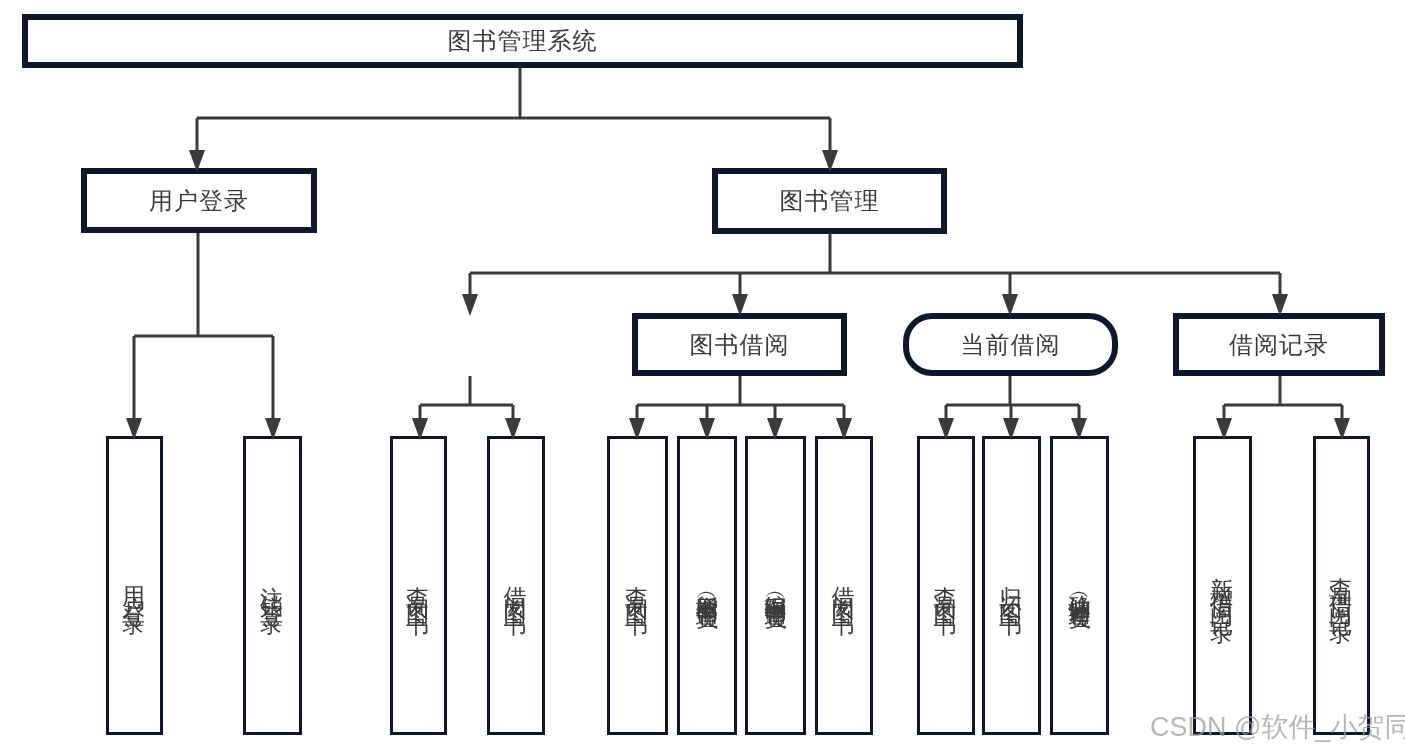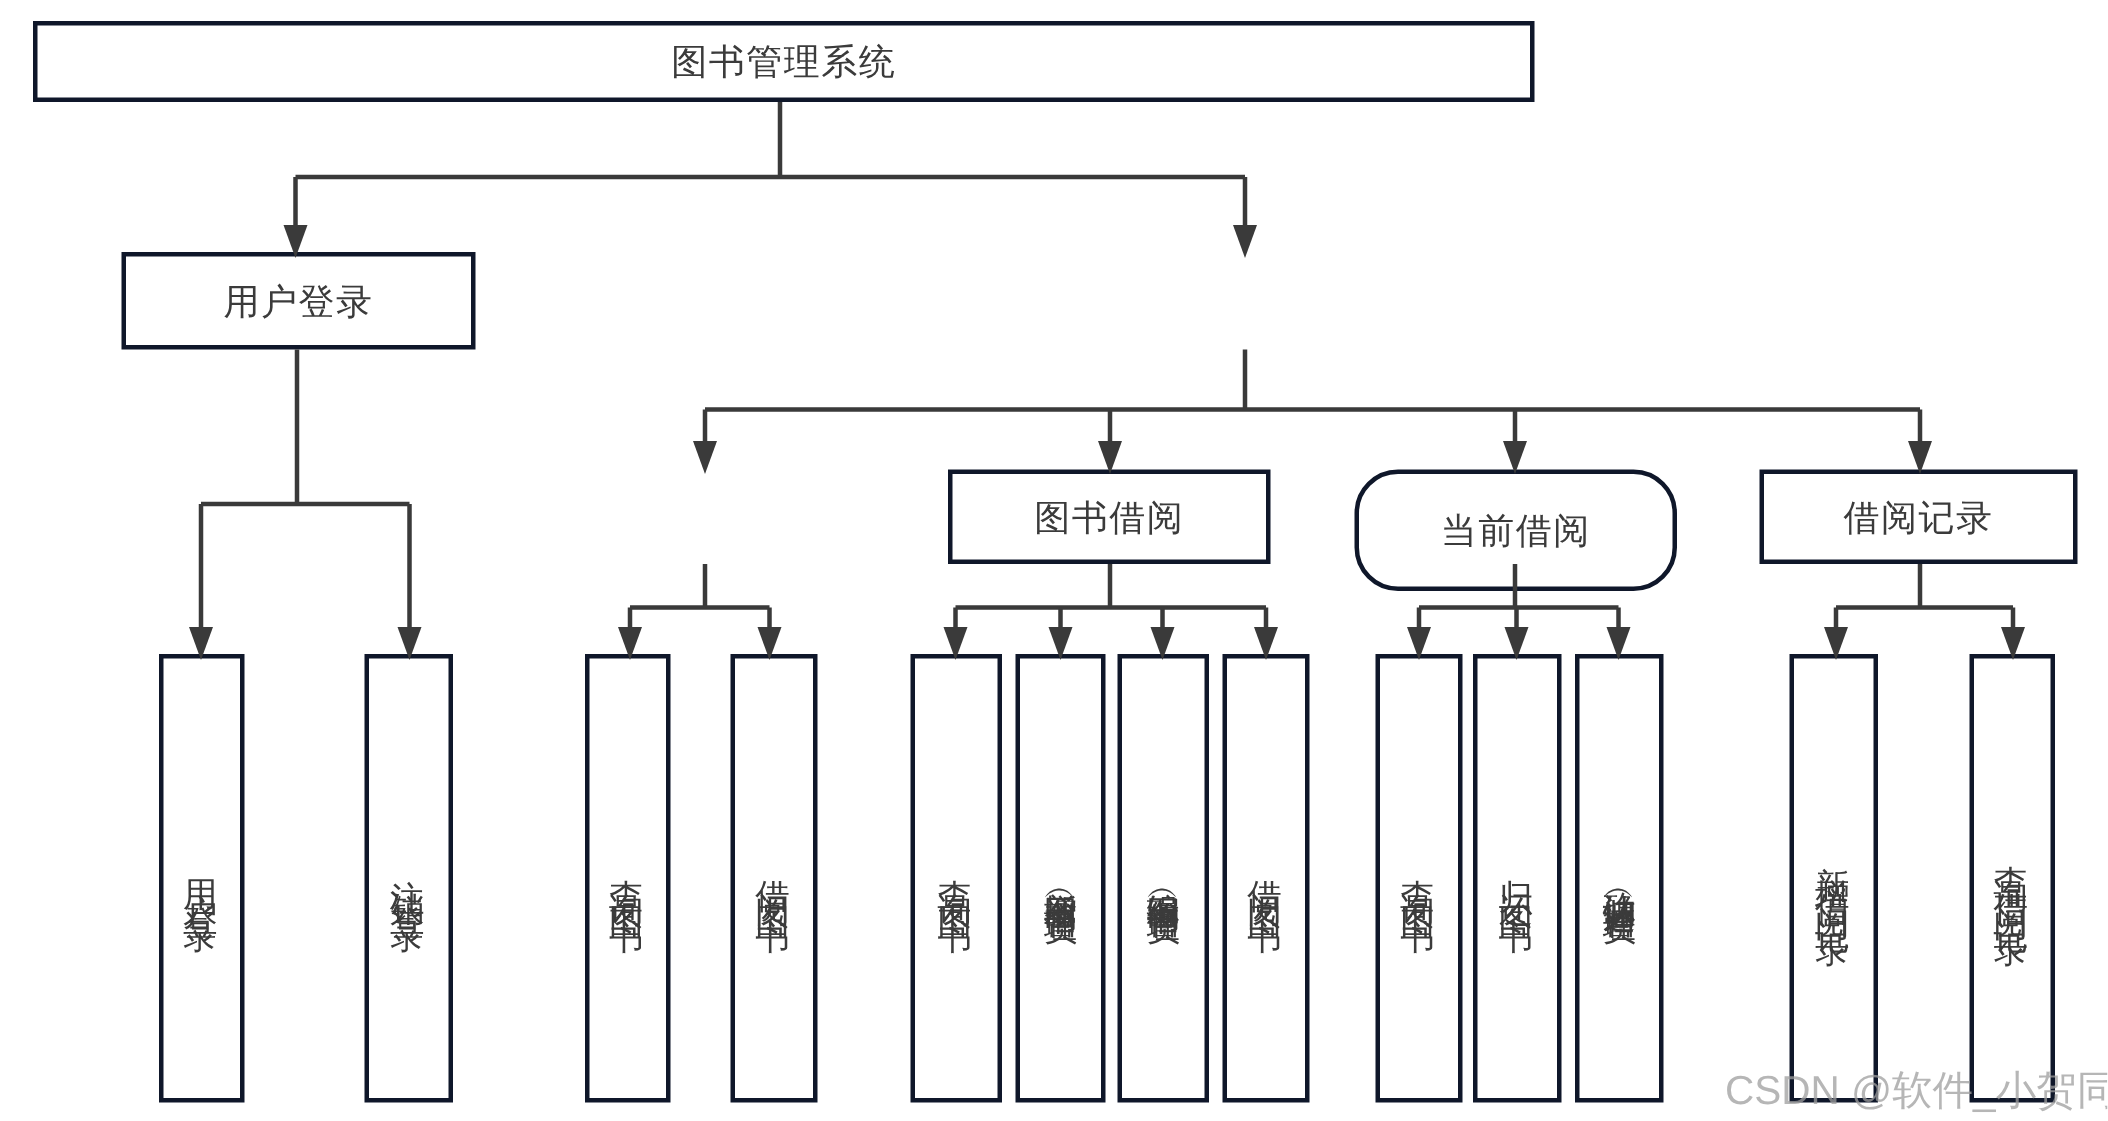--- a/index.html
+++ b/index.html
@@ -8,21 +8,21 @@
     position: relative;
     width: 1405px;
     height: 747px;
     background: #ffffff;
     font-family: "Liberation Sans", "DejaVu Sans", sans-serif;
     overflow: hidden;
   }
   .node {
     position: absolute;
     background: #ffffff;
-    border: 3px solid #0f172a;
+    border: 6px solid #0f172a;
     color: #3b3b3b;
     display: flex;
     align-items: center;
     justify-content: center;
     z-index: 1;
   }
   .h-node { font-size: 24px; letter-spacing: 1px; }
   .v-node {
     writing-mode: vertical-rl;
     font-size: 23px;
@@ -95,23 +95,24 @@
     <polygon points="1079,440 1071,418 1087,418"></polygon>
 
     <path d="M1280,376 V405 M1224,405 H1342 M1224,405 V420 M1342,405 V420"></path>
     <polygon points="1224,440 1216,418 1232,418"></polygon>
     <polygon points="1342,440 1334,418 1350,418"></polygon>
   </svg>
 
   <div class="node h-node" style="left:22px; top:14px; width:1001px; height:54px;">图书管理系统</div>
 
   <div class="node h-node" style="left:81px; top:168px; width:236px; height:65px;">用户登录</div>
+  <div class="node h-node" style="left:712px; top:168px; width:235px; height:66px;">图书管理</div>
 
   <div class="node h-node" style="left:632px; top:313px; width:215px; height:63px;">图书借阅</div>
-  <div class="node h-node" style="left:903px; top:313px; width:215px; height:81px;border-radius:29px;">当前借阅</div>
+  <div class="node h-node" style="left:903px; top:313px; width:215px; height:63px;border-radius:29px;">当前借阅</div>
   <div class="node h-node" style="left:1173px; top:313px; width:212px; height:63px;">借阅记录</div>
 
   <div class="node v-node" style="left:106px; width:57px;">用户登录</div>
   <div class="node v-node" style="left:243px; width:59px;">注销登录</div>
 
   <div class="node v-node" style="left:390px; width:57px;">查询图书</div>
   <div class="node v-node" style="left:487px; width:58px;">借阅图书</div>
 
   <div class="node v-node" style="left:607px; width:61px;">查询图书</div>
   <div class="node v-node dense" style="left:677px; width:60px;">新增图书（管理员）</div>

